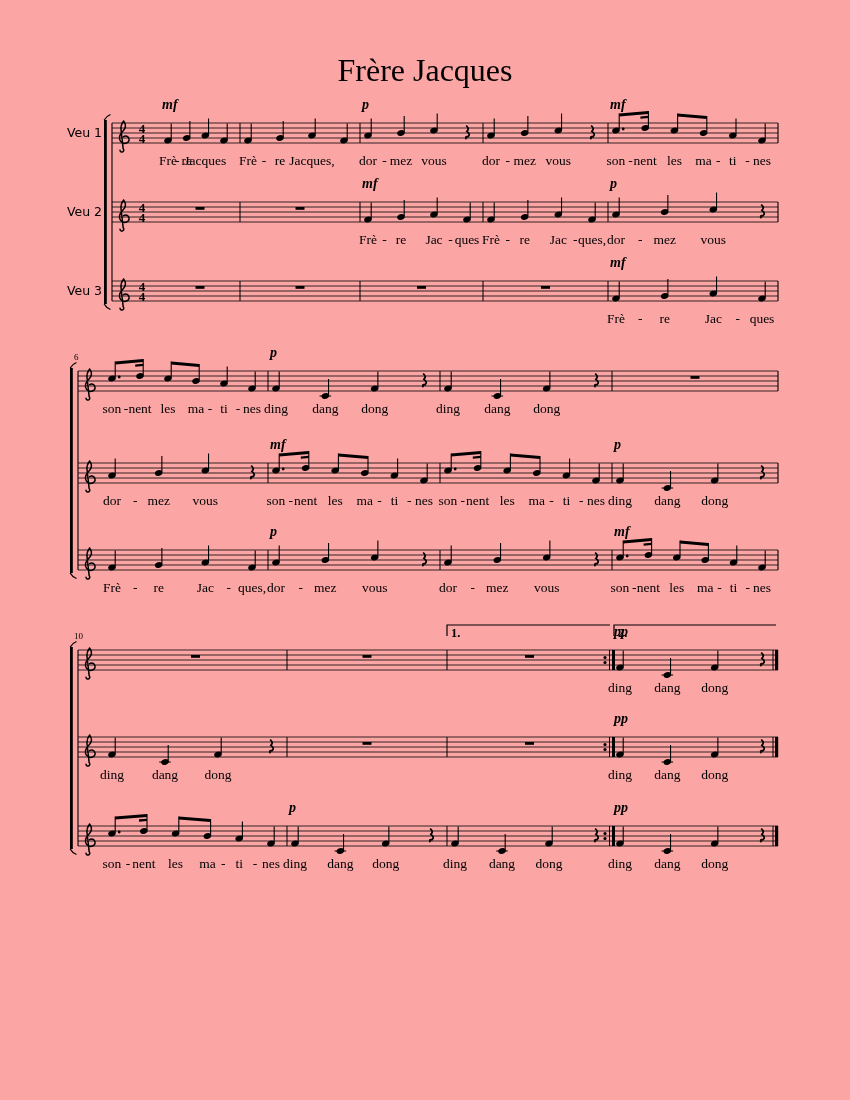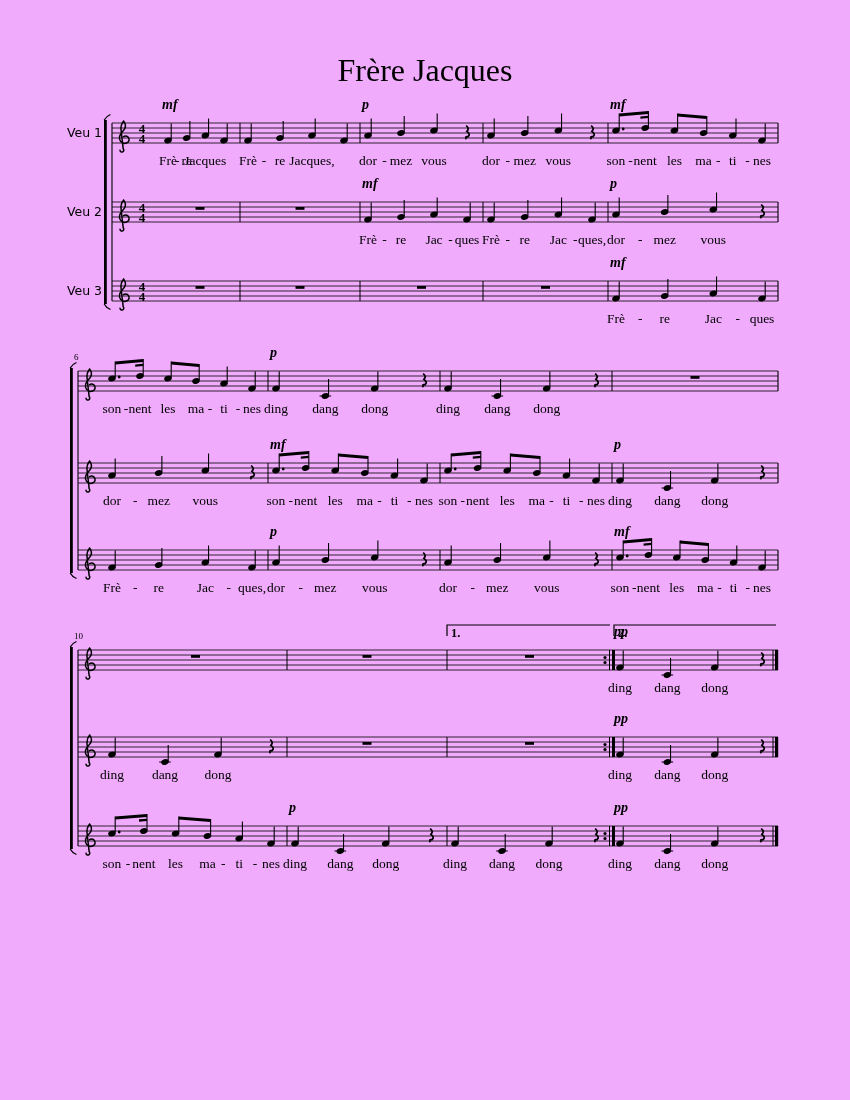--- a/index.html
+++ b/index.html
@@ -1,16 +1,16 @@
 <!DOCTYPE html>
 <html><head>
 <meta charset="utf-8">
 <style>
   html,body{margin:0;padding:0;background:#ffffff;}
-  .page{position:relative;width:850px;height:1100px;background:#f0abfc;overflow:hidden;}
+  .page{position:relative;width:850px;height:1100px;background:#fca5a5;overflow:hidden;}
   h1.title{position:absolute;top:52px;left:0;right:0;margin:0;text-align:center;
     font:400 32px "Liberation Serif","DejaVu Serif",serif;color:#000;}
   svg#score{position:absolute;left:0;top:0;}
   text{fill:#000;}
   .lyr{font:13.5px "Liberation Serif","DejaVu Serif",serif;}
   .dyn{font:italic 700 14px "Liberation Serif","DejaVu Serif",serif;}
   .lbl{font:12.5px "DejaVu Sans","Liberation Sans",sans-serif;}
   .ts{font:700 13px "Liberation Serif","DejaVu Serif",serif;}
   .num{font:9px "Liberation Serif","DejaVu Serif",serif;}
   .vlab{font:700 12.5px "Liberation Serif","DejaVu Serif",serif;}

